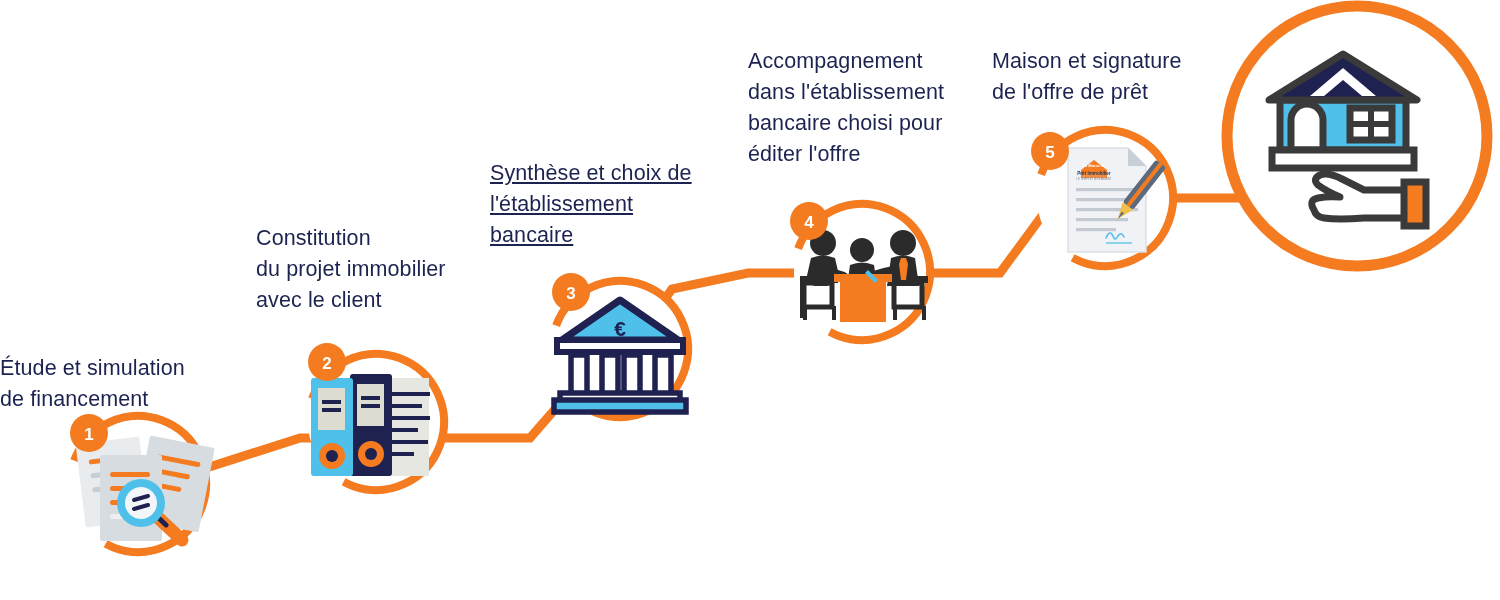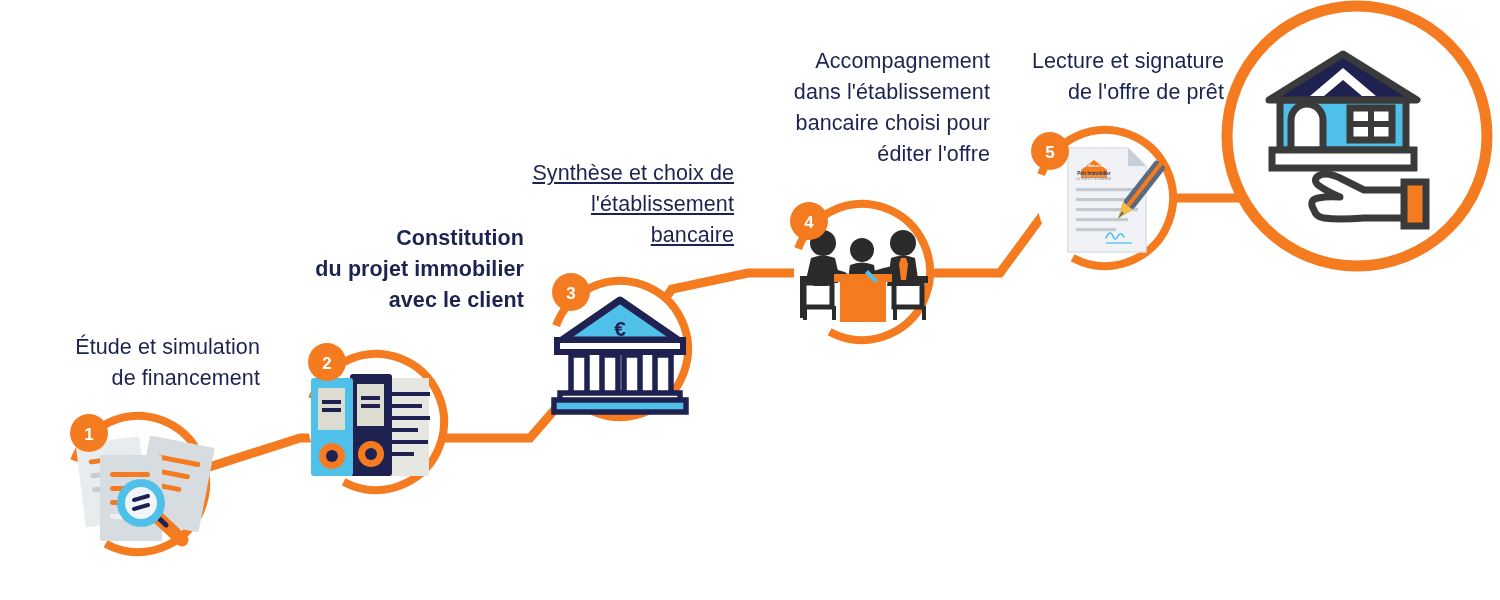--- a/index.html
+++ b/index.html
@@ -9,21 +9,21 @@
     font-family:"Liberation Sans","DejaVu Sans",sans-serif;
     overflow:hidden;
     position:relative;
   }
   #diagram{position:absolute;left:0;top:0;width:1500px;height:600px;}
   .caption{
     position:absolute;
     color:#1c2350;
     font-size:21.5px;
     line-height:31px;
-    text-align:right;
+    text-align:left;
     white-space:pre-line;
     letter-spacing:0.1px;
   }
   .badge-num{
     position:absolute;
     color:#ffffff;
     font-size:17px;
     font-weight:bold;
     text-align:center;
     line-height:1;
@@ -225,33 +225,33 @@
       <line x1="1350" y1="124" x2="1392" y2="124" stroke="#3A3A3A" stroke-width="6"></line>
 
       <rect x="1272" y="150" width="142" height="18" fill="#ffffff" stroke="#3A3A3A" stroke-width="7"></rect>
 
       <path d="M 1314 210 q -6 -10 4 -12 q 10 -2 22 -1 q -14 -6 -22 -12 q -6 -6 2 -10 q 8 -3 22 4 q 14 7 22 11 l 44 0 l 0 28 l -44 0 q -26 2 -40 0 q -8 -1 -10 -8 Z" fill="#ffffff" stroke="#3A3A3A" stroke-width="7" stroke-linejoin="round"></path>
       <rect x="1404" y="182" width="22" height="44" fill="#F47B20" stroke="#3A3A3A" stroke-width="7"></rect>
     </g>
   </g>
 </svg>
 
-<div class="caption" style="left:0px;top:332px;width:260px;">Étude et simulation
+<div class="caption" style="left:0px;top:353px;width:260px;">Étude et simulation
 de financement</div>
-<div class="caption" style="left:264px;top:223px;width:260px;font-weight:bold;">Constitution
+<div class="caption" style="left:256px;top:223px;width:260px;">Constitution
 du projet immobilier
 avec le client</div>
 <div class="caption" style="left:490px;top:158px;width:244px;text-decoration:underline;">Synthèse et choix de
 l'établissement
 bancaire</div>
 <div class="caption" style="left:748px;top:46px;width:242px;">Accompagnement
 dans l'établissement
 bancaire choisi pour
 éditer l'offre</div>
-<div class="caption" style="left:992px;top:46px;width:232px;">Lecture et signature
+<div class="caption" style="left:992px;top:46px;width:232px;">Maison et signature
 de l'offre de prêt</div>
 
 <div class="badge-num" style="left:79px;top:426px;width:20px;">1</div>
 <div class="badge-num" style="left:317px;top:355px;width:20px;">2</div>
 <div class="badge-num" style="left:561px;top:285px;width:20px;">3</div>
 <div class="badge-num" style="left:799px;top:214px;width:20px;">4</div>
 <div class="badge-num" style="left:1040px;top:144px;width:20px;">5</div>
 
 <div class="doc-head" style="left:1069px;top:163.5px;width:50px;font-size:3.4px;color:#ffffff;">La Maison de</div>
 <div class="doc-head" style="left:1069px;top:171px;width:50px;font-size:4.6px;">Prêt Immobilier</div>

